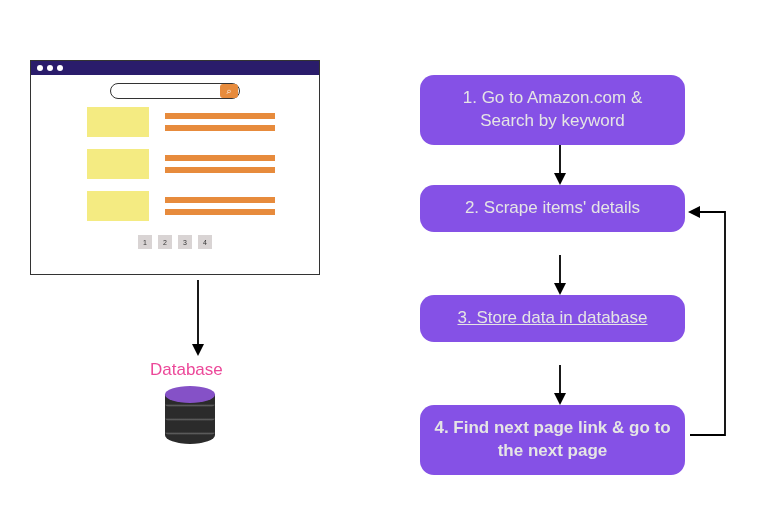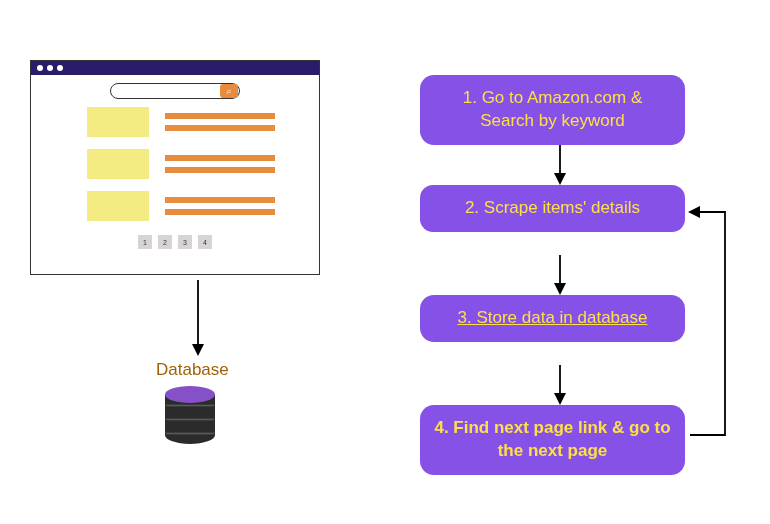--- a/index.html
+++ b/index.html
@@ -106,24 +106,24 @@
   }
 
   
   .arrow-down-1 {
     position: absolute;
     left: 188px;
     top: 280px;
   }
   .db-label {
     position: absolute;
-    left: 156px;
+    left: 150px;
     top: 360px;
     font-size: 17px;
-    color: #a16207;
+    color: #ec4899;
   }
   .db {
     position: absolute;
     left: 165px;
     top: 386px;
     width: 50px;
   }
   .cyl-top {
     width: 50px;
     height: 17px;
@@ -149,29 +149,29 @@
     border-bottom-right-radius: 25px 6px;
     background: linear-gradient(#2b2b2b 40%, #5a5a5a 55%, #2b2b2b 70%);
   }
 
   
   .step {
     position: absolute;
     left: 420px;
     width: 265px;
     background: #8551e6;
-    color: #fde047;
+    color: #e5e5e5;
     border-radius: 14px;
     text-align: center;
     padding: 12px 14px;
     font-size: 17px;
     line-height: 1.35;
   }
   .step1 { top: 75px; }
-  .step2 { top: 185px; border-radius: 13px; }
+  .step2 { top: 185px; }
   .step3 { top: 295px; text-decoration: underline; }
   .step4 { top: 405px; font-weight: bold; }
 
   .flow-arrow {
     position: absolute;
     left: 550px;
   }
 
   
   .loop-svg {

